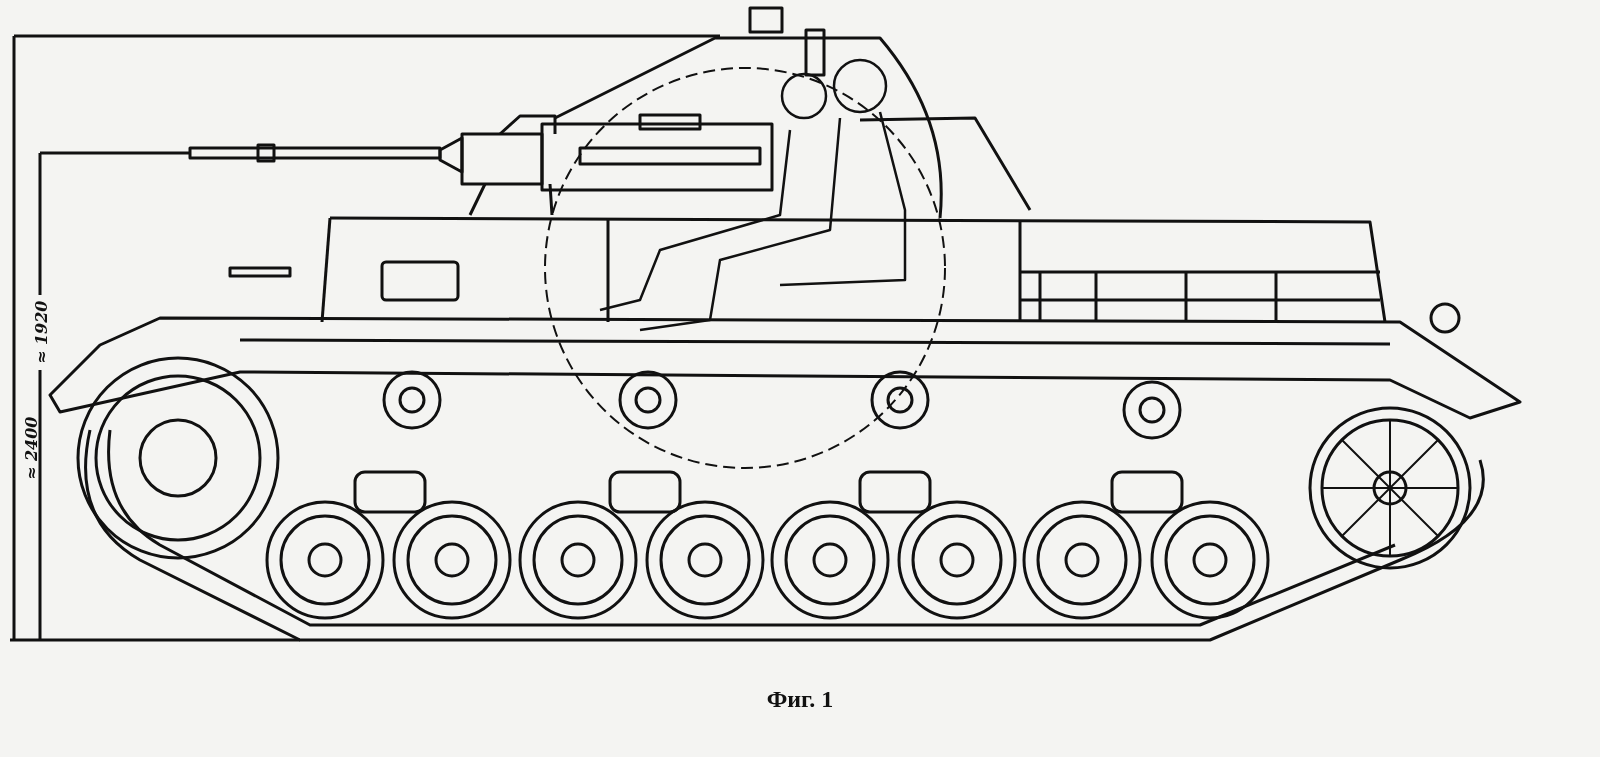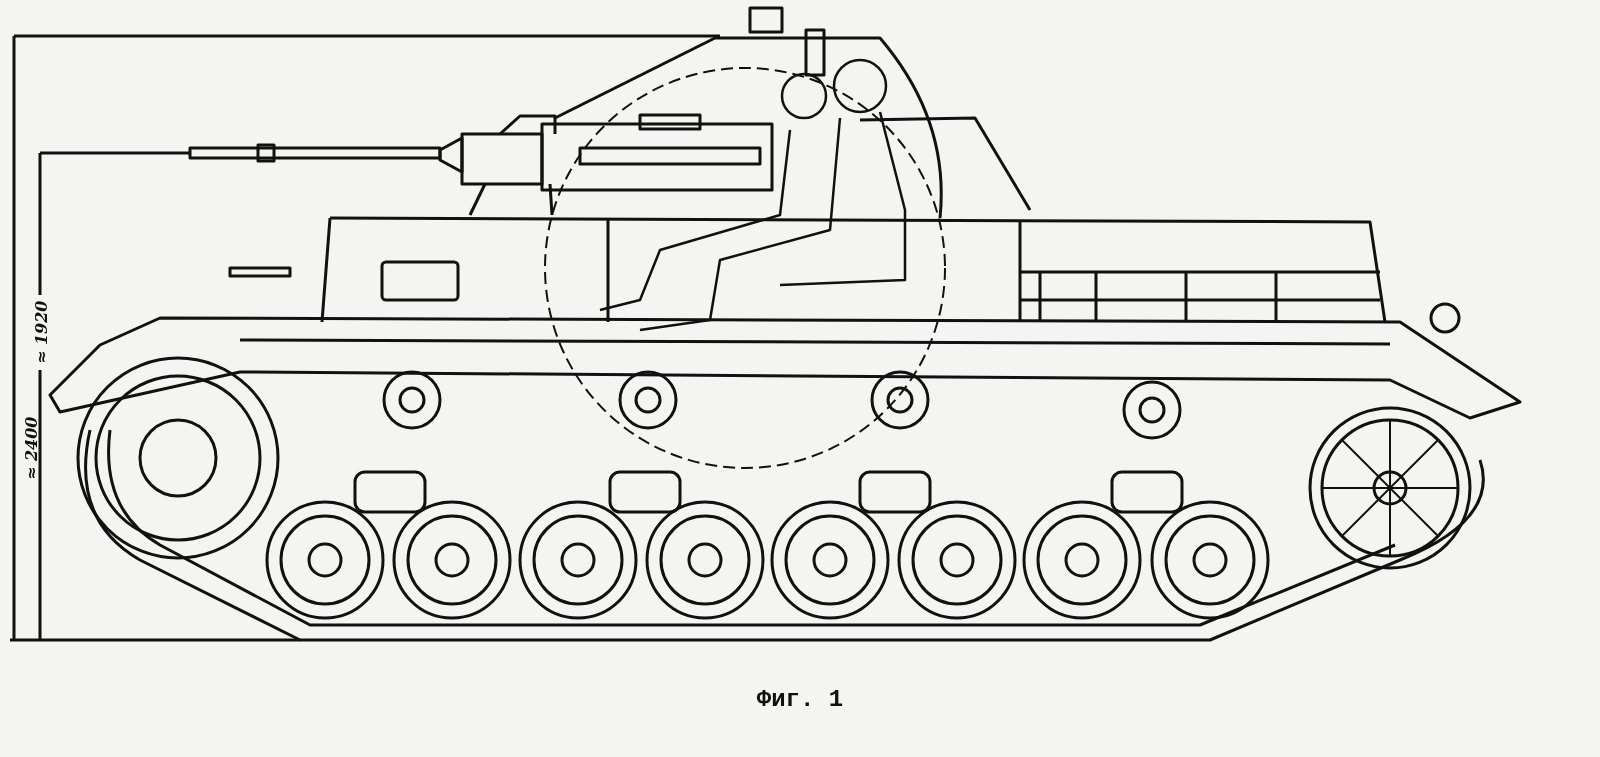--- a/index.html
+++ b/index.html
@@ -1,19 +1,19 @@
 <!DOCTYPE html>
 <html><head>
 <meta charset="utf-8">
 <style>
   html,body{margin:0;padding:0;background:#f3f3f1;}
   .page{position:relative;width:1600px;height:757px;background:#f4f4f2;overflow:hidden;}
   svg{position:absolute;left:0;top:0;}
   .caption{position:absolute;left:0;width:1600px;top:686px;text-align:center;
-    font-family:Liberation Mono, monospace;font-weight:bold;font-size:24px;color:#111;}
+    font-family:Liberation Serif, serif;font-weight:bold;font-size:24px;color:#111;}
   .dim{position:absolute;font-family:"DejaVu Serif",serif;font-style:italic;font-weight:bold;
     font-size:16px;color:#111;transform:rotate(-90deg);transform-origin:left top;white-space:nowrap;}
 </style>
 </head>
 <body>
 
 <div class="page">
 <svg width="1600" height="757" viewBox="0 0 1600 757" fill="none" stroke="#111" stroke-width="3" stroke-linejoin="round">
 
   <g stroke-width="3">

